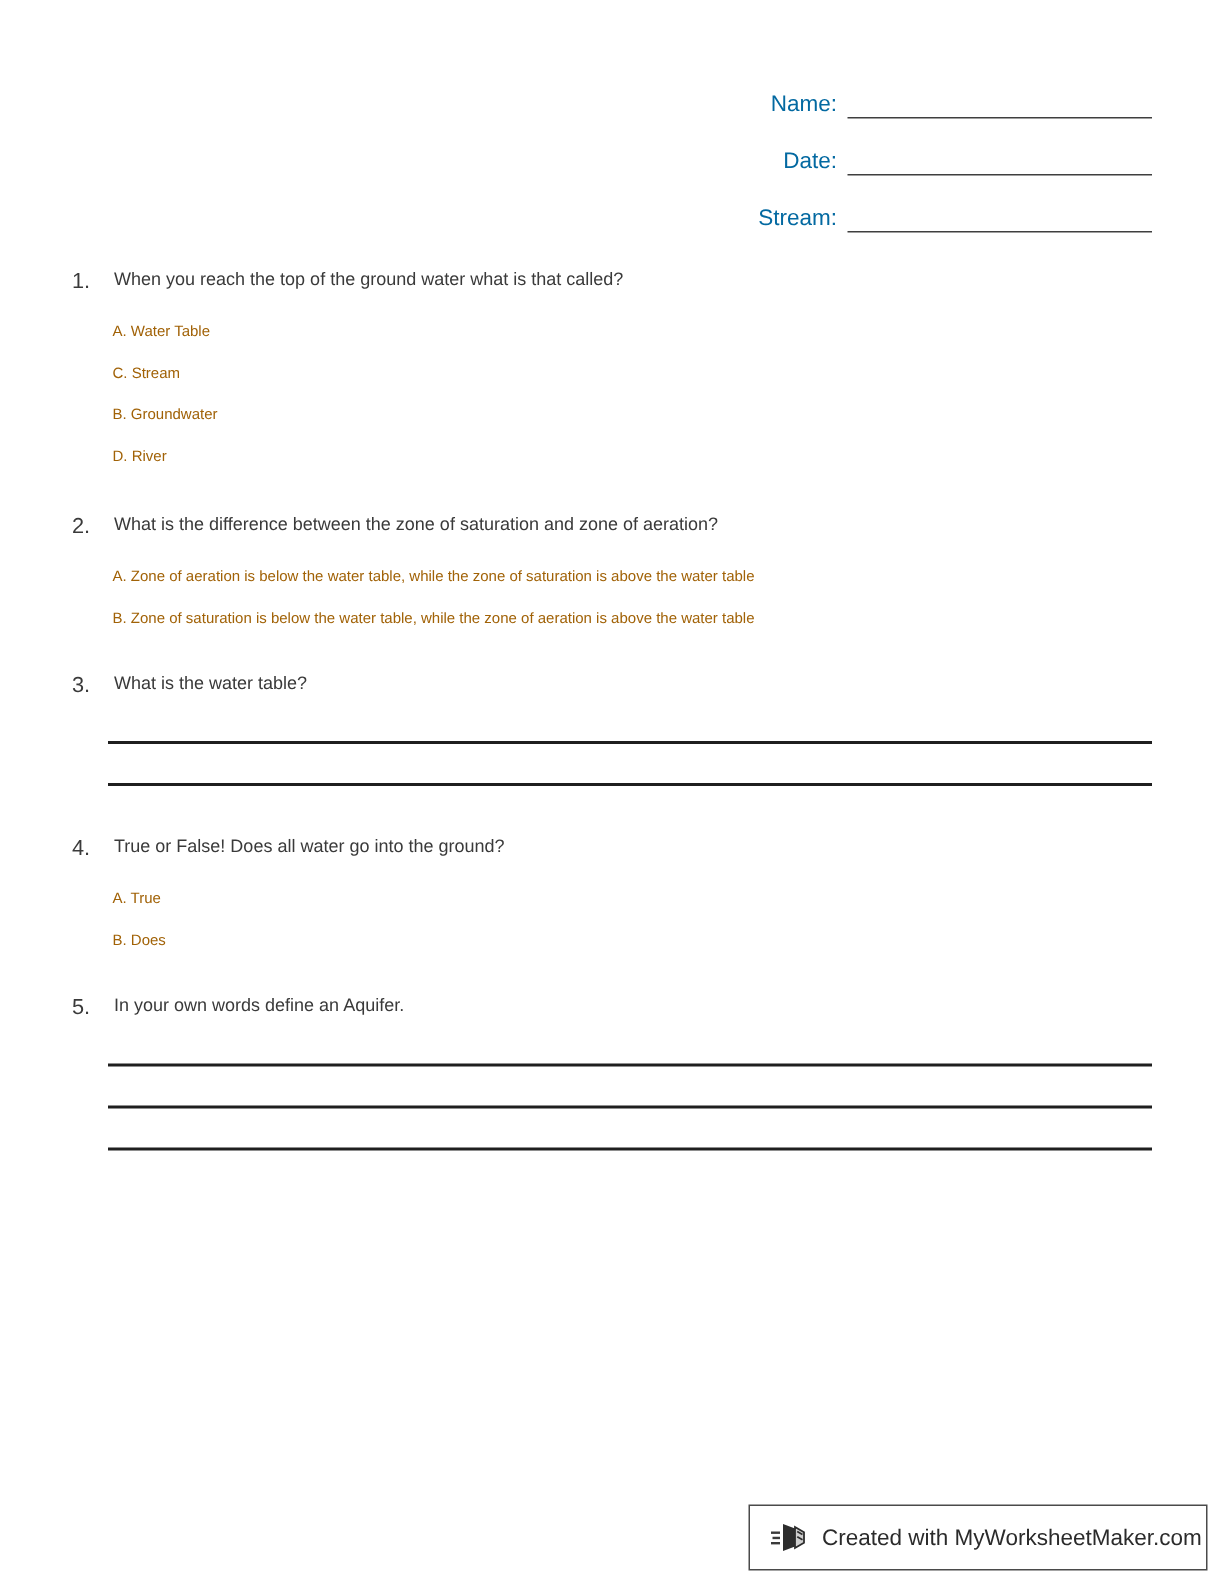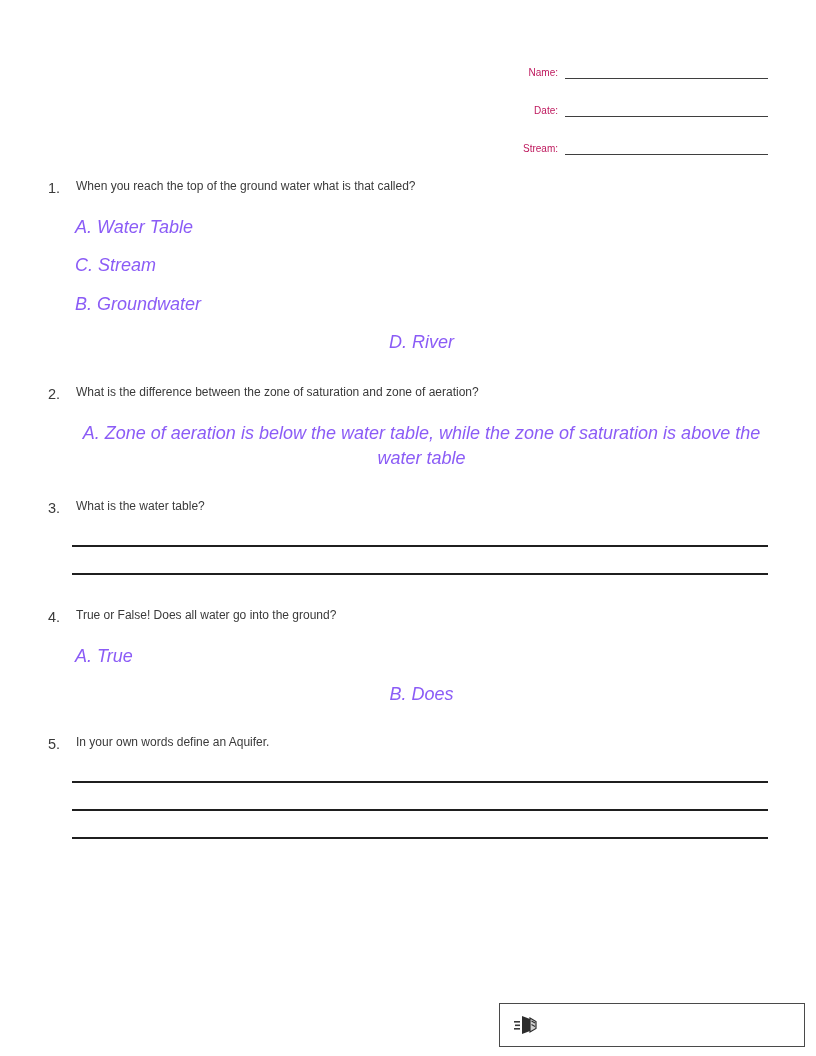--- a/index.html
+++ b/index.html
@@ -42,22 +42,22 @@
     width: 272px;
   }
   .field-row {
     display: flex;
     align-items: flex-end;
     height: 38px;
   }
   .field-label {
     width: 62px;
     text-align: right;
-    font-size: 10px;
-    color: #be185d;
+    font-size: 15px;
+    color: #0369a1;
     padding-bottom: 4px;
     padding-right: 7px;
     white-space: nowrap;
   }
   .field-line {
     flex: 1 1 auto;
     height: 0;
     border-bottom: 1.6px solid #3f3f3f;
     margin-bottom: 3px;
   }
@@ -87,27 +87,26 @@
     flex: 1 1 auto;
     font-size: 12px;
     color: #3a3a3a;
     line-height: 1.45;
   }
   .options {
     margin-top: 16px;
     padding-left: 27px;
   }
   .option-item {
-    font-size: 18px;
-    color: #8b5cf6;
+    font-size: 10px;
+    color: #a16207;
     line-height: 1.35;
     margin-bottom: 14px;
-    font-style: italic;
-  }
-  .option-item:last-child { margin-bottom: 0; text-align: center; }
+  }
+  .option-item:last-child { margin-bottom: 0; }
 
   .answer-lines {
     padding-left: 24px;
     padding-right: 0;
   }
   .answer-line {
     height: 0;
     border-bottom: 2.2px solid #1f1f1f;
     margin-top: 26px;
     width: 696px;
@@ -187,20 +186,21 @@
 
   <div class="gap-q1"></div>
 
   <div class="question-block">
     <div class="question-row">
       <div class="question-number">2.</div>
       <div class="question-text">What is the difference between the zone of saturation and zone of aeration?</div>
     </div>
     <div class="options">
       <div class="option-item">A. Zone of aeration is below the water table, while the zone of saturation is above the water table</div>
+      <div class="option-item">B. Zone of saturation is below the water table, while the zone of aeration is above the water table</div>
     </div>
   </div>
 
   <div class="gap-q2"></div>
 
   <div class="question-block">
     <div class="question-row">
       <div class="question-number">3.</div>
       <div class="question-text">What is the water table?</div>
     </div>
@@ -245,13 +245,14 @@
     <rect x="0" y="8" width="6" height="1.6" fill="#3a3a3a"></rect>
     <rect x="1" y="11.5" width="5" height="1.6" fill="#3a3a3a"></rect>
     <rect x="0" y="15" width="6" height="1.6" fill="#3a3a3a"></rect>
 
     <path d="M8 3 L16 6 L16 18 L8 21 Z" fill="#2d2d2d"></path>
 
     <path d="M16 5 L22 8.5 L22 15.5 L16 19 Z" fill="#cfcfcf" stroke="#2d2d2d" stroke-width="1.2"></path>
     <path d="M17.5 8 L21 10" stroke="#2d2d2d" stroke-width="1.1"></path>
     <path d="M17.5 11.5 L21 13.5" stroke="#2d2d2d" stroke-width="1.1"></path>
   </svg>
+  <span class="badge-text">Created with MyWorksheetMaker.com</span>
 </div>
 
 </body></html>

